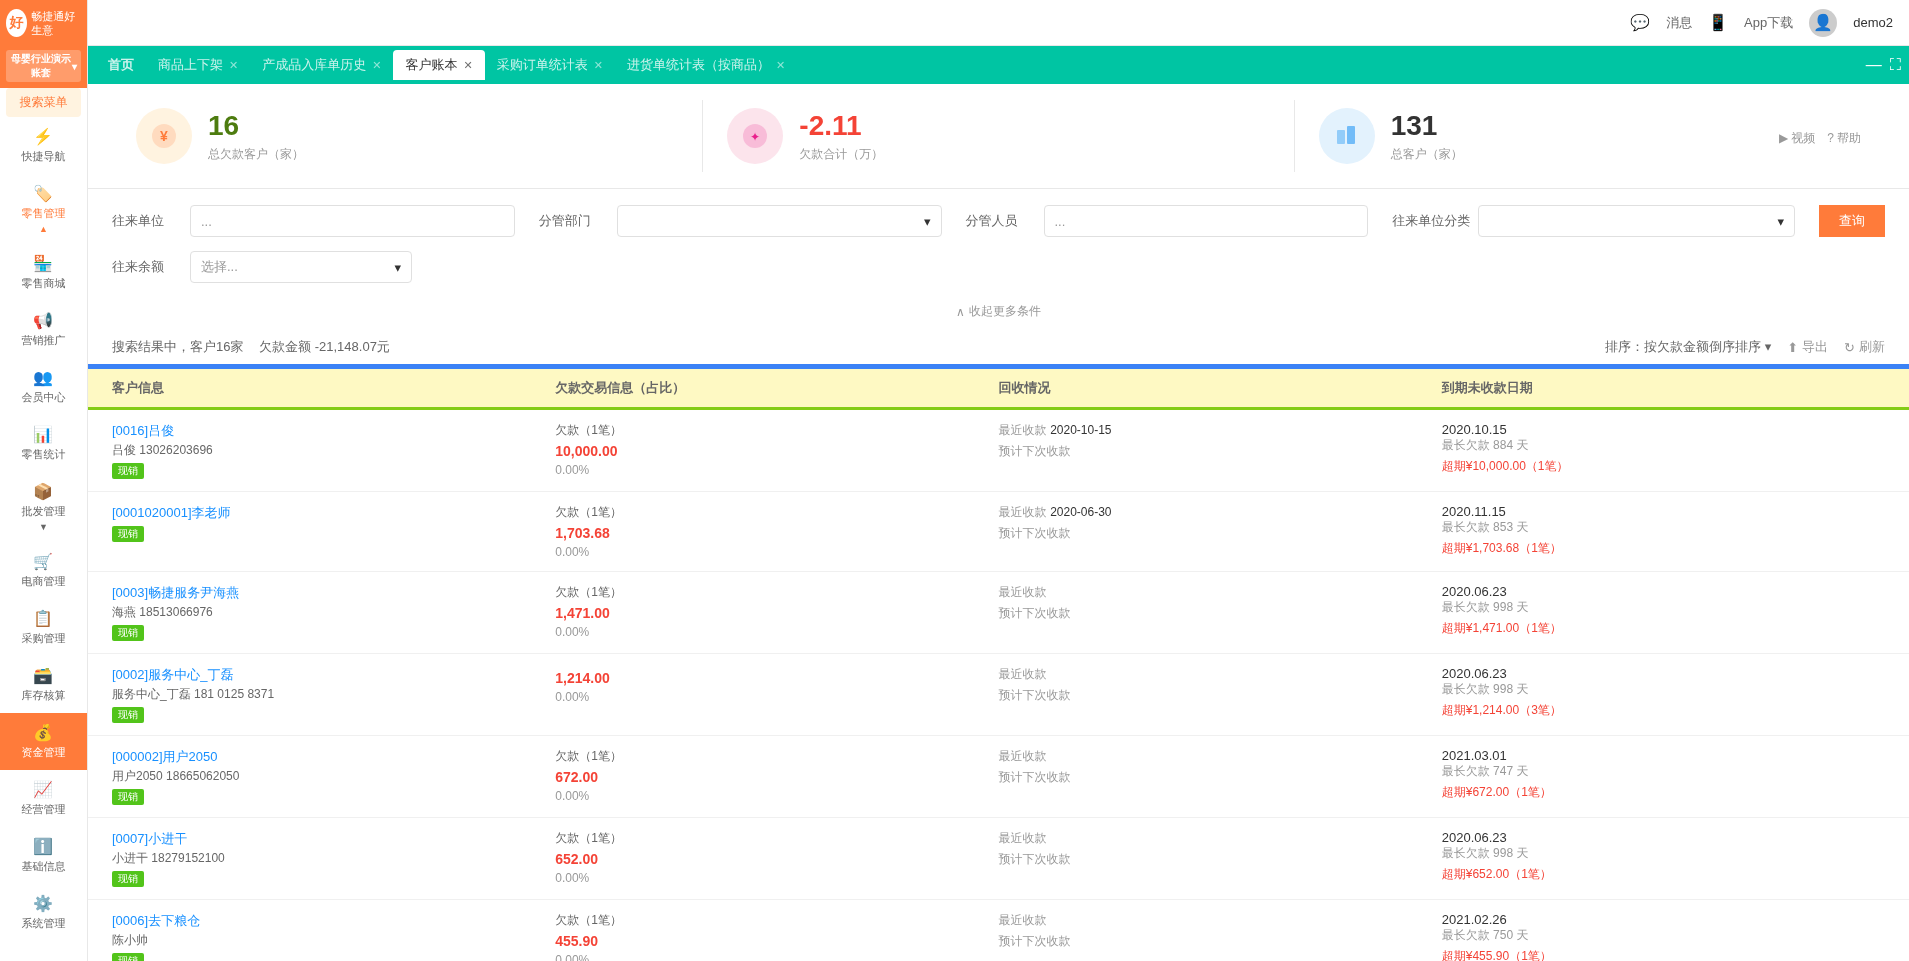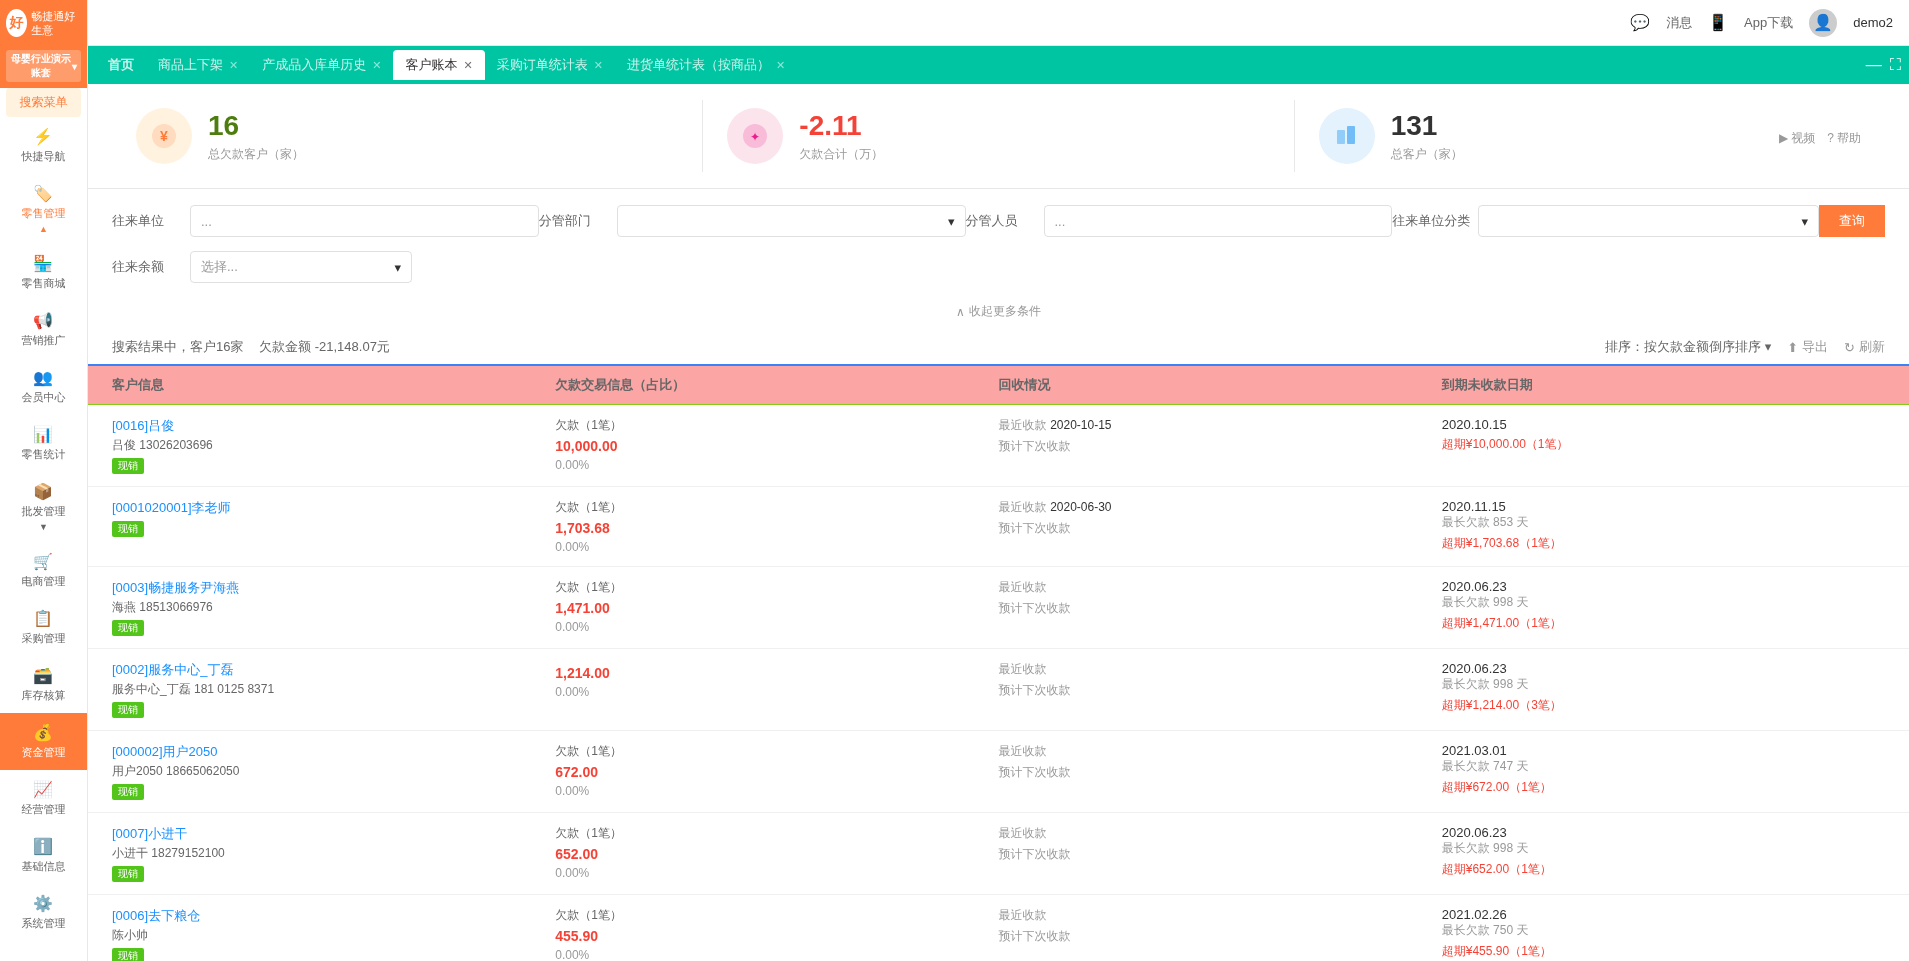--- a/index.html
+++ b/index.html
@@ -56,38 +56,38 @@
     .stat-num { font-size: 28px; font-weight: bold; }
     .stat-num.orange { color: #4d7c0f; }
     .stat-num.red { color: #f44336; }
     .stat-num.black { color: #333; font-weight: 900; }
     .stat-label { font-size: 12px; color: #999; margin-top: 4px; }
     .stat-tools { margin-left: auto; display: flex; gap: 12px; color: #999; font-size: 12px; align-items: flex-start; padding-top: 4px; }
     .stat-tool-btn { display: flex; align-items: center; gap: 3px; cursor: pointer; }
 
     
     .filter-area { background: #fff; padding: 16px 24px 0; margin: 0; }
-    .filter-row { display: flex; gap: 0; align-items: center; margin-bottom: 14px; flex-wrap: wrap; }
+    .filter-row { display: flex; gap: 24px; align-items: center; margin-bottom: 14px; flex-wrap: wrap; }
     .filter-item { display: flex; align-items: center; gap: 8px; flex: 1; min-width: 200px; }
     .filter-label { font-size: 13px; color: #666; white-space: nowrap; min-width: 70px; }
     .filter-input { flex: 1; border: 1px solid #e0e0e0; border-radius: 4px; padding: 6px 10px; font-size: 13px; color: #333; background: #fff; display: flex; align-items: center; justify-content: space-between; cursor: pointer; min-height: 32px; }
     .filter-input.with-dots { color: #999; }
     .filter-select { flex: 1; border: 1px solid #e0e0e0; border-radius: 4px; padding: 6px 10px; font-size: 13px; color: #333; background: #fff; display: flex; align-items: center; justify-content: space-between; cursor: pointer; min-height: 32px; }
     .filter-btn-search { background: #ff7b3a; color: #fff; border: none; border-radius: 0; padding: 6px 20px; font-size: 13px; cursor: pointer; min-height: 32px; }
     .collapse-row { display: flex; justify-content: center; padding: 6px 0 10px; color: #999; font-size: 12px; cursor: pointer; }
     .collapse-row span { display: flex; align-items: center; gap: 4px; }
 
     
-    .result-bar { background: #fff; padding: 8px 24px; display: flex; align-items: center; justify-content: space-between; border-bottom: 2px solid #3b82f6; font-size: 13px; color: #666; }
+    .result-bar { background: #fff; padding: 8px 24px; display: flex; align-items: center; justify-content: space-between; border-bottom: 5px solid #3b82f6; font-size: 13px; color: #666; }
     .result-bar-right { display: flex; align-items: center; gap: 16px; }
     .result-bar-btn { display: flex; align-items: center; gap: 4px; cursor: pointer; color: #999; }
 
     
     .table-container { background: #fff; }
-    .table-header { display: grid; grid-template-columns: 2fr 2fr 2fr 2fr; padding: 10px 24px; border-bottom: 1px solid #84cc16; font-weight: bold; color: #666; font-size: 13px; background: #fca5a5; }
+    .table-header { display: grid; grid-template-columns: 2fr 2fr 2fr 2fr; padding: 10px 24px; border-bottom: 3px solid #84cc16; font-weight: bold; color: #666; font-size: 13px; background: #fef9c3; }
     .table-row { display: grid; grid-template-columns: 2fr 2fr 2fr 2fr; padding: 12px 24px; border-bottom: 1px solid #f0f0f0; align-items: start; }
     .customer-name { color: #1890ff; font-size: 13px; cursor: pointer; }
     .customer-phone { color: #666; font-size: 12px; margin-top: 2px; }
     .customer-tag { display: inline-block; background: #52c41a; color: #fff; font-size: 10px; padding: 1px 6px; border-radius: 2px; margin-top: 4px; }
     .debt-amount { color: #f44336; font-size: 14px; font-weight: bold; margin-top: 4px; }
     .debt-info { color: #666; font-size: 12px; }
     .debt-ratio { color: #999; font-size: 12px; margin-top: 4px; }
     .recovery-label { color: #999; font-size: 12px; }
     .recovery-date { color: #333; font-size: 12px; }
     .recovery-sub { color: #999; font-size: 12px; margin-top: 4px; }
@@ -365,20 +365,21 @@
           <div class="debt-info">欠款（1笔）</div>
           <div class="debt-amount">10,000.00</div>
           <div class="debt-ratio">0.00%</div>
         </div>
         <div>
           <div><span class="recovery-label">最近收款</span>&nbsp;<span class="recovery-date">2020-10-15</span></div>
           <div class="recovery-sub">预计下次收款</div>
         </div>
         <div>
           <div class="due-date">2020.10.15</div>
+          <div class="overdue-days">最长欠款 884 天</div>
           <div class="overdue-text">超期¥10,000.00（1笔）</div>
         </div>
       </div>
 
       <div class="table-row">
         <div>
           <div><span class="customer-name"><span>[0001020001]</span><span>李老师</span></span></div>
           <span class="customer-tag">现销</span>
         </div>
         <div>

